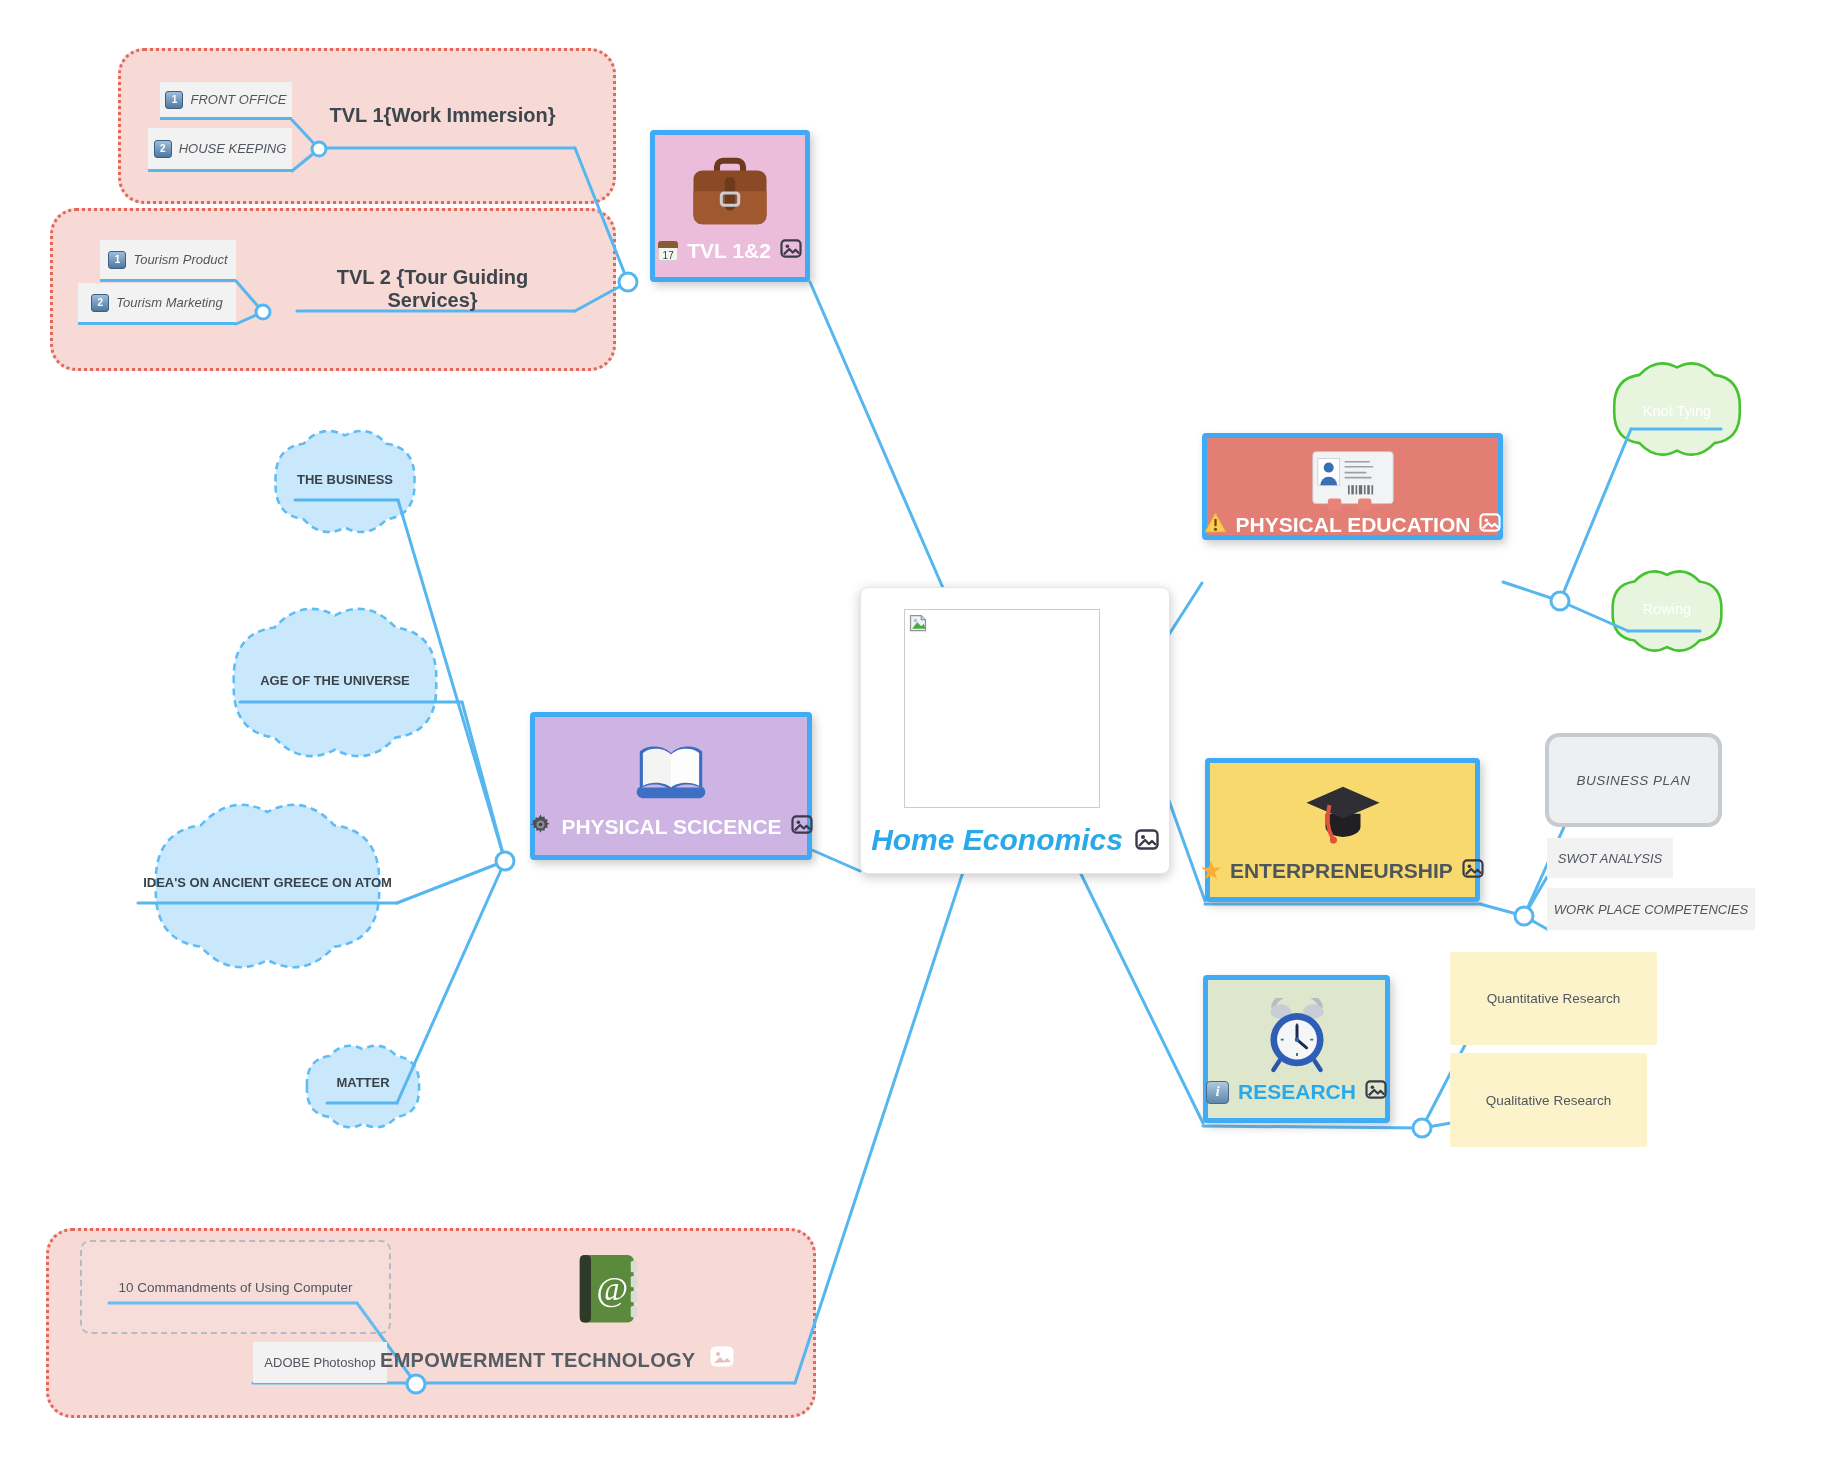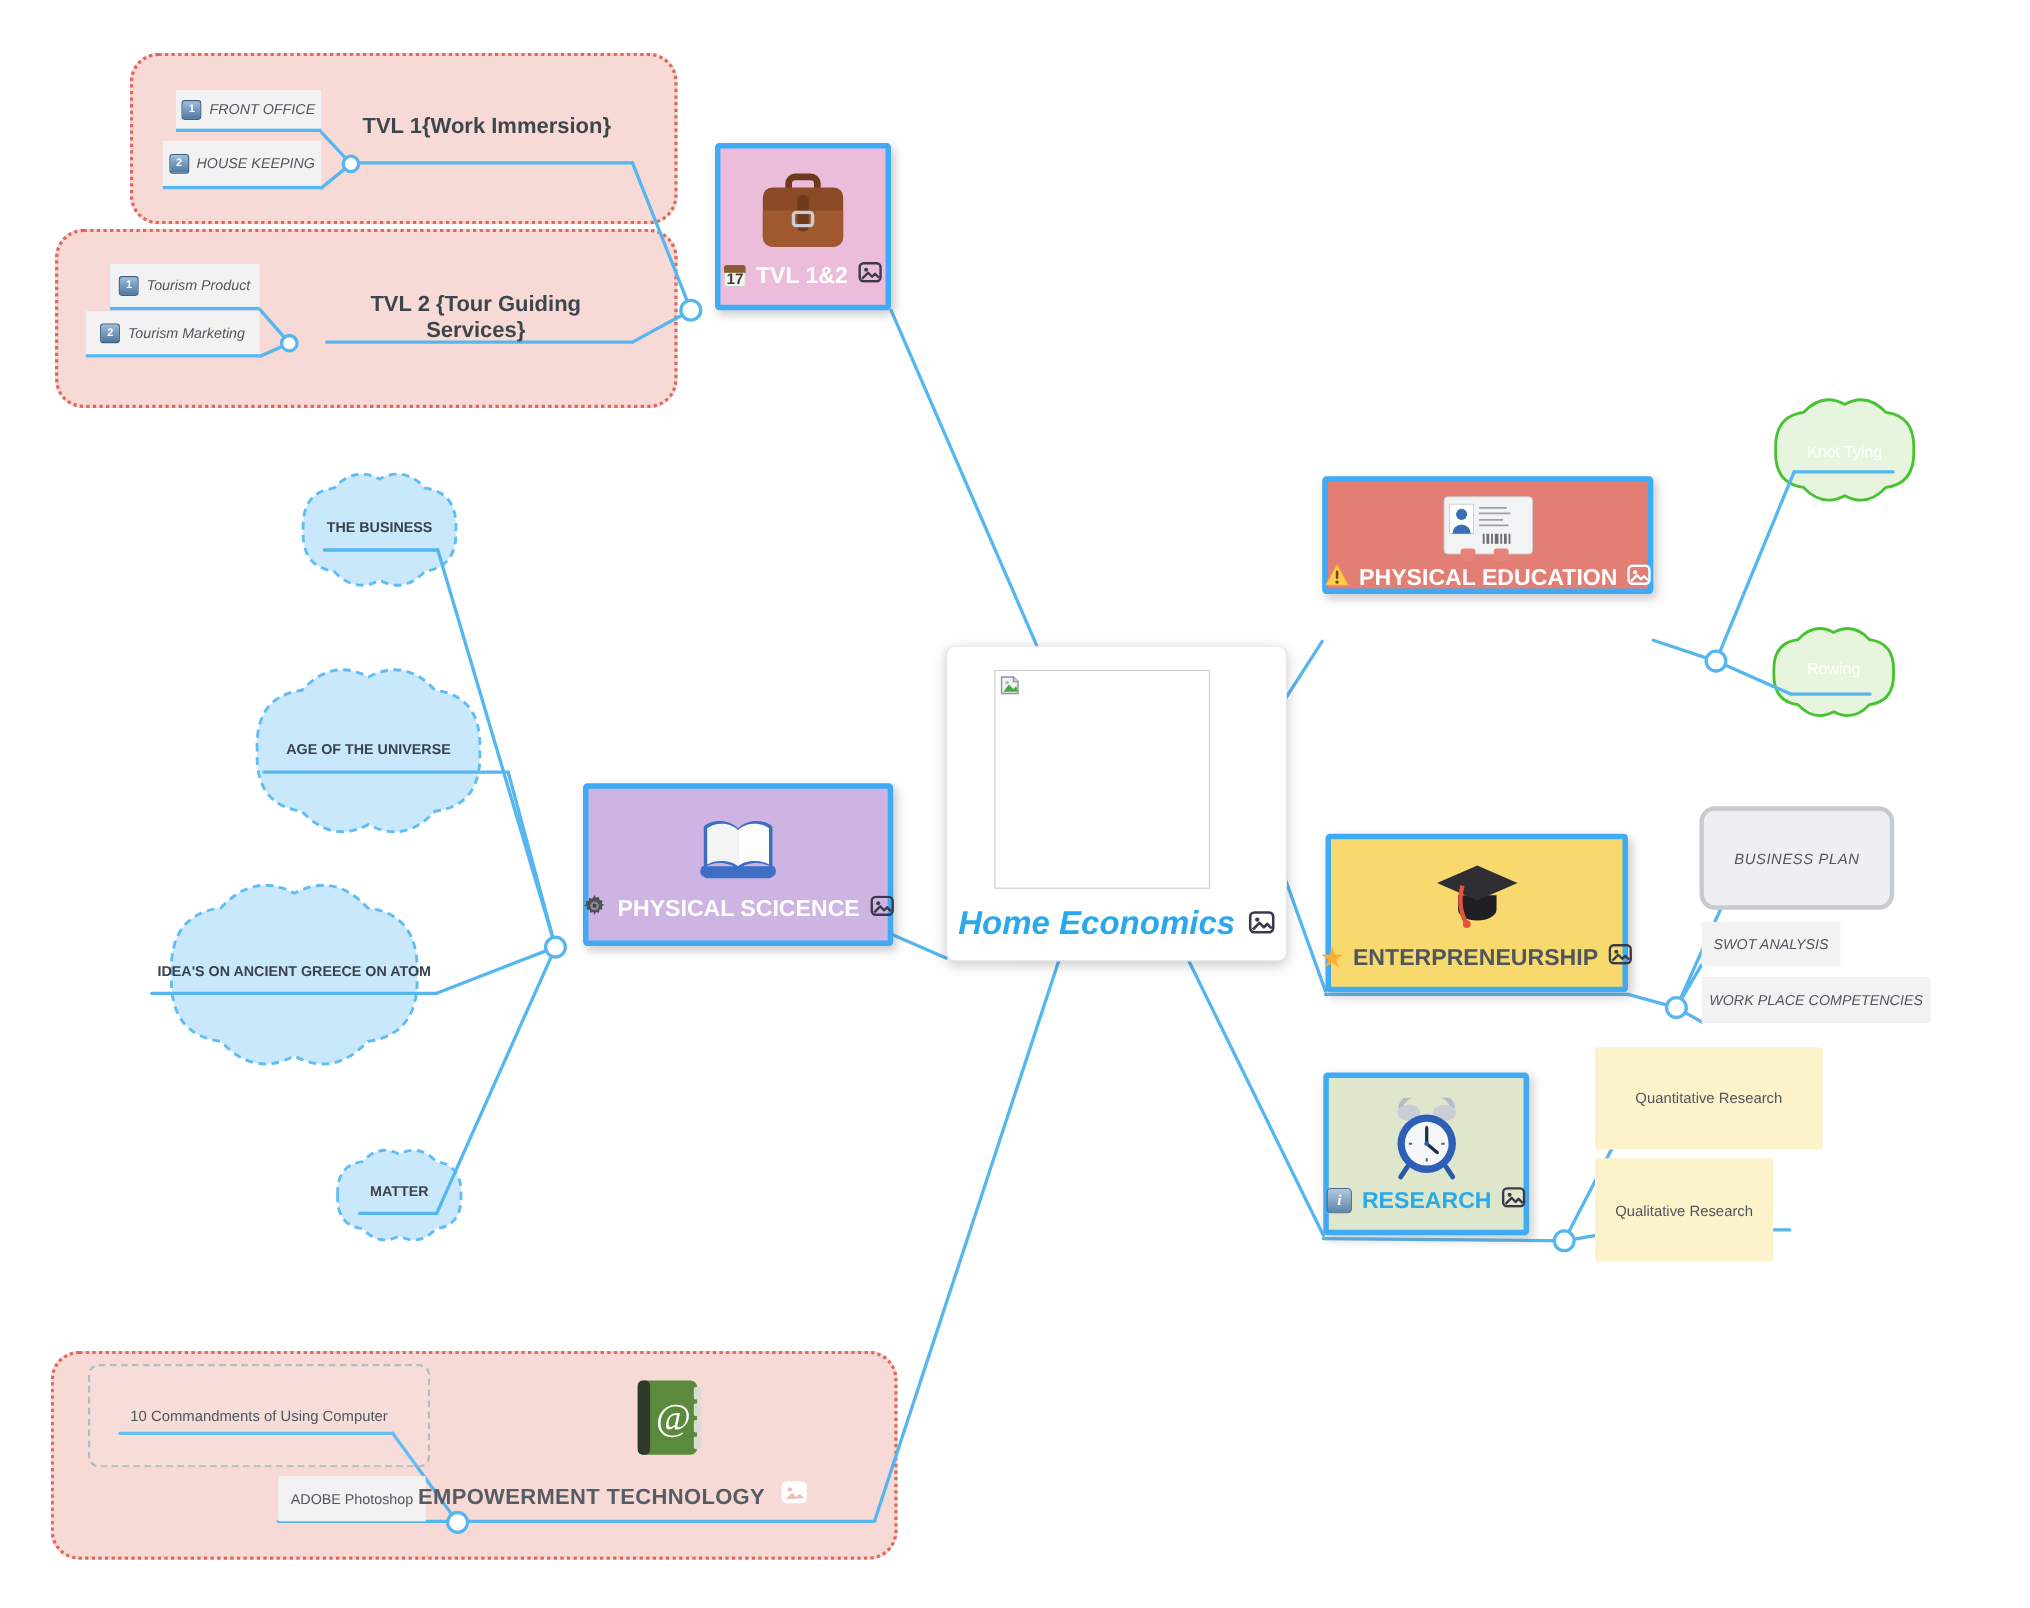--- a/index.html
+++ b/index.html
@@ -16,21 +16,21 @@
   .bignode{position:absolute;z-index:2;border:5px solid #3FABF5;border-radius:4px;box-sizing:border-box;
            display:flex;flex-direction:column;align-items:center;
            box-shadow:3px 4px 9px rgba(110,110,110,.35);}
   .node-img{margin-top:12px;display:flex;align-items:center;justify-content:center;flex:1;}
   .caption{display:flex;align-items:center;justify-content:center;gap:9px;
            font-weight:800;font-size:21px;margin-bottom:14px;white-space:nowrap;}
   .keycap{display:inline-flex;align-items:center;justify-content:center;width:16px;height:16px;
           border-radius:3px;background:linear-gradient(#9EBEDC,#4E779F);border:1px solid #3D5E80;
           color:#fff;font-size:10px;font-weight:bold;font-style:normal;flex:0 0 auto;}
   .cal{position:relative;width:20px;height:20px;background:#F4F4F1;border-radius:3px;overflow:hidden;
-       display:flex;align-items:flex-end;justify-content:center;font-size:14px;font-weight:bold;
+       display:flex;align-items:flex-end;justify-content:center;font-size:10px;font-weight:normal;
        color:#3E3E3E;box-shadow:0 0 0 1px rgba(0,0,0,.15) inset;}
   .cal::before{content:"";position:absolute;top:0;left:0;right:0;height:7px;background:#8A5A33;}
   .info-badge{display:inline-flex;align-items:center;justify-content:center;width:21px;height:21px;
        border-radius:4px;background:linear-gradient(#AFC8DE,#5E87AC);border:1px solid #49688C;
        color:#fff;font:bold italic 14px "Liberation Serif",serif;}
   .star{color:#FFAC33;font-size:22px;line-height:22px;}
   .cloud-label{position:absolute;z-index:2;text-align:center;font-weight:700;font-size:13px;color:#3A424A;}
   .cloud-label-green{position:absolute;z-index:2;text-align:center;font-weight:400;font-size:14.5px;color:#fff;}
   .leaf-yellow{position:absolute;z-index:2;background:#FCF3CB;border-radius:2px;color:#4F565E;
                font-size:13.5px;display:flex;align-items:center;justify-content:center;}
@@ -299,21 +299,21 @@
         <svg width="22" height="19" viewBox="0 0 24 21">
             <rect x="1.5" y="1.5" width="21" height="18" rx="4" fill="none" stroke="#3A3A4A" stroke-width="2.4"></rect>
             <circle cx="8" cy="8" r="2" fill="#3A3A4A"></circle>
             <path d="M4 17 l6 -6 4 4 3 -3 4 4" fill="none" stroke="#3A3A4A" stroke-width="2.4" stroke-linejoin="round"></path>
           </svg>
       </span>
     </div>
   </div>
 
   <div class="leaf-yellow" style="left:1450px;top:952px;width:207px;height:93px;">Quantitative Research</div>
-  <div class="leaf-yellow" style="left:1450px;top:1053px;width:162px;height:94px;">Qualitative Research</div>
+  <div class="leaf-yellow" style="left:1450px;top:1053px;width:197px;height:94px;">Qualitative Research</div>
 
   <div class="bignode" style="left:530px;top:712px;width:282px;height:148px;background:#CDB4E3;">
     <div class="node-img">
       <svg width="80" height="64" viewBox="0 0 100 82">
         <path d="M8 62 q-6 10 5 14 h74 q11 -4 5 -14" fill="#3D6FC4"></path>
         <path d="M50 18 C38 6 18 8 10 16 V64 C20 56 40 56 50 66 C60 56 80 56 90 64 V16 C82 8 62 6 50 18 Z" fill="#3B6EC2"></path>
         <path d="M50 20 C40 10 22 11 14 18 V60 C24 54 42 55 50 62 Z" fill="#F4F4F2"></path>
         <path d="M50 20 C60 10 78 11 86 18 V60 C76 54 58 55 50 62 Z" fill="#FDFDFC"></path>
       </svg>
     </div>

